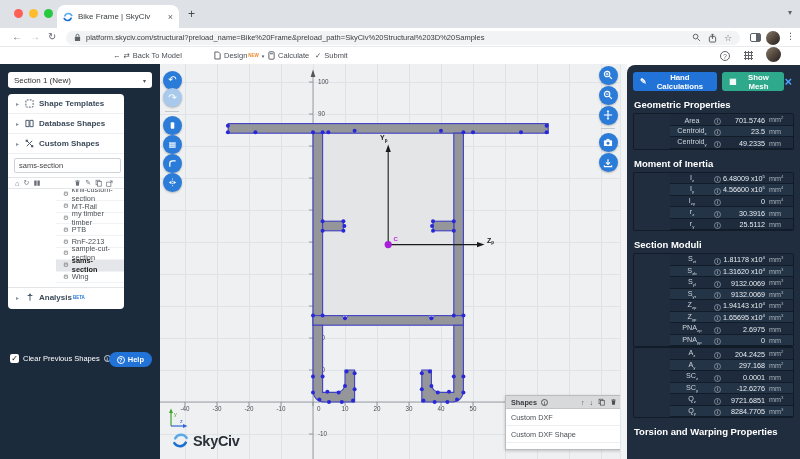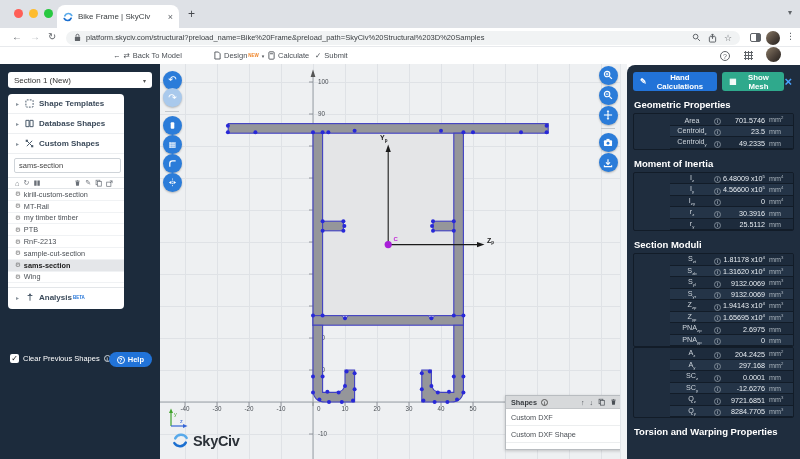--- a/index.html
+++ b/index.html
@@ -50,21 +50,21 @@
   .sb-group .caret{font-size:6px;color:#8a939c;width:8px;}
   .sb-group .gic{width:11px;margin-right:4px;display:flex;justify-content:center;}
   .sb-group.active{color:#2173d8;}
   .sb-group.active .caret{color:#2173d8;}
   .saverow{display:flex;align-items:center;padding:4px 6px;}
   .sb-input{flex:1;height:15px;border:1px solid #cfd4d9;border-radius:2px;font-size:7.5px;color:#444;padding:0 4px;font-family:inherit;}
   .savebtn{height:15px;background:#2173d8;color:#fff;border:none;border-radius:2px;font-size:7px;font-weight:bold;margin-left:4px;padding:0 6px;display:flex;align-items:center;}
   .listhdr{display:flex;align-items:center;height:12px;padding:0 7px;border-top:1px solid #e3e6e9;border-bottom:1px solid #e3e6e9;color:#6a7078;}
   .listhdr .hic{margin-right:4px;display:flex;}
   .listhdr .sp{flex:1;}
-  .mslist{max-height:110px;overflow:hidden;}
+  .mslist{max-height:110px;overflow:hidden;padding-left:48px;}
   .msitem{display:flex;align-items:center;height:11.8px;padding:0 7px;font-size:7.3px;color:#4a4f55;border-bottom:1px solid #f0f2f4;}
   .msitem .gear{font-size:6.5px;color:#777;margin-right:3px;}
   .msitem.selected{background:#e4e6e9;font-weight:bold;color:#222;}
   .analysisrow{display:flex;align-items:center;height:20px;padding:0 8px;border-top:1px solid #e3e6e9;margin-top:4px;font-size:8px;font-weight:bold;color:#3b4a5a;}
   .beta{color:#2173d8;font-size:4.5px;vertical-align:super;margin-left:1px;font-weight:bold;}
   .clearrow{position:absolute;left:10px;top:290px;display:flex;align-items:center;color:#fff;font-size:7.5px;}
   .cbx{width:9px;height:9px;background:#fff;border-radius:2px;margin-right:4px;font-size:8px;line-height:9px;text-align:center;color:#111;}
   .sb-info{width:7px;height:7px;border:1px solid #cfd6dd;border-radius:50%;color:#cfd6dd;font-size:5px;line-height:6px;text-align:center;margin-left:4px;font-weight:bold;}
   .helpbtn{position:absolute;right:8px;top:288px;height:15px;background:#2173d8;color:#fff;border:none;border-radius:8px;font-size:7.5px;font-weight:bold;padding:0 8px;display:flex;align-items:center;}
   .helpbtn .q{width:8px;height:8px;border:1px solid #fff;border-radius:50%;font-size:5.5px;line-height:7px;text-align:center;margin-right:3px;}

